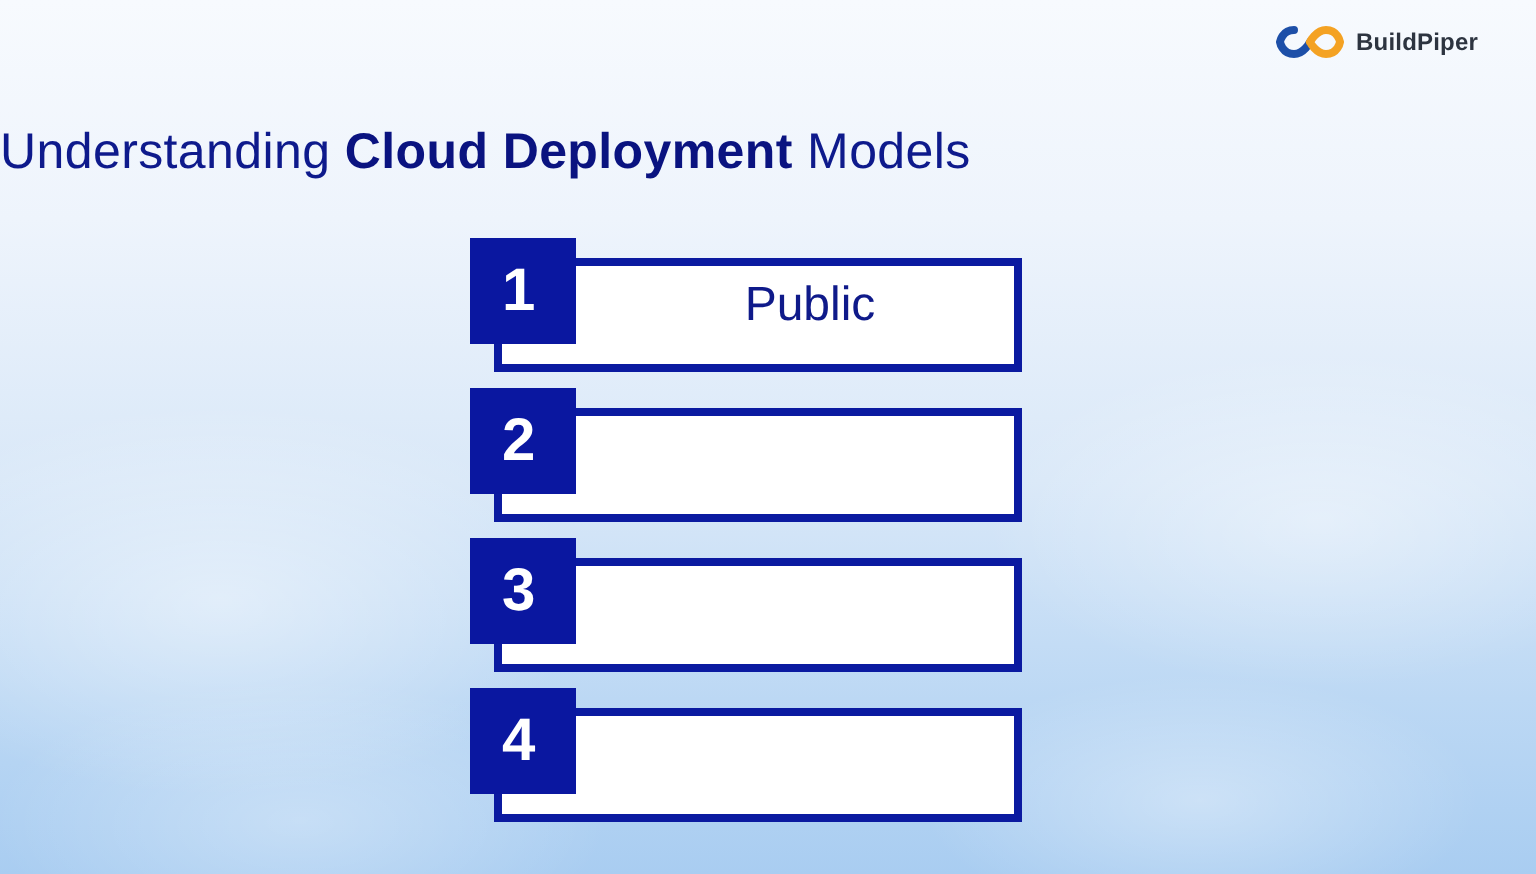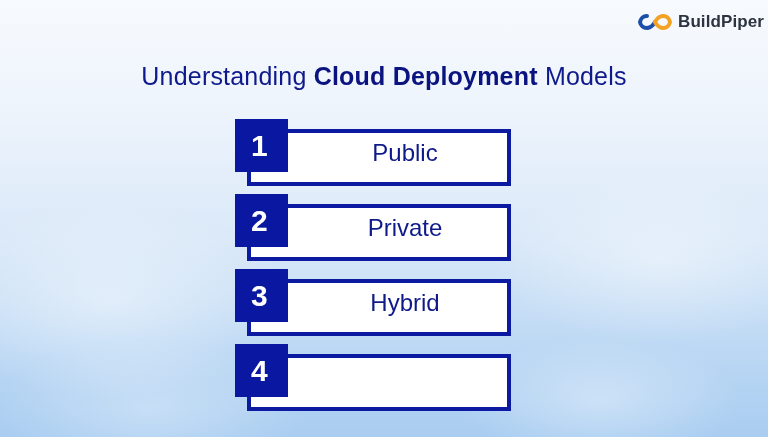--- a/index.html
+++ b/index.html
@@ -6,22 +6,22 @@
   body { width:768px; height:437px; overflow:hidden; position:relative;
     font-family: "Liberation Sans", sans-serif;
     background: linear-gradient(180deg, #f7fafe 0%, #eef4fc 25%, #d9e8f8 55%, #bcd8f4 80%, #a9cdf1 100%); }
   .haze { position:absolute; inset:0; pointer-events:none;
     background:
       radial-gradient(ellipse 260px 140px at 110px 300px, rgba(255,255,255,0.45), transparent 70%),
       radial-gradient(ellipse 240px 120px at 660px 260px, rgba(255,255,255,0.4), transparent 70%),
       radial-gradient(ellipse 200px 90px at 600px 400px, rgba(255,255,255,0.35), transparent 70%),
       radial-gradient(ellipse 220px 100px at 150px 410px, rgba(255,255,255,0.3), transparent 70%); }
   .logo { position:absolute; left:638px; top:12px; display:flex; align-items:center; gap:6px; }
-  .logo-text { font-weight:bold; font-size:17px; color:#2d3440; letter-spacing:0.1px; }
-  .title { position:absolute; left:0; right:0; top:62px; text-align:center;
+  .logo-text { font-weight:bold; font-size:12px; color:#2d3440; letter-spacing:0.1px; }
+  .title { position:absolute; left:0; right:0; top:62px; text-align:left;
     font-size:25px; color:#0e1a8c; letter-spacing:0.2px; }
   .title b { font-weight:bold; color:#0a1380; }
   .item { position:absolute; left:235px; width:276px; height:67px; }
   .box { position:absolute; left:12px; top:10px; right:0; bottom:0;
     background:#ffffff; border:4px solid #0b1aa0; box-sizing:border-box; }
   .num { position:absolute; left:0; top:0; width:53px; height:53px; background:#0a17a0;
     color:#ffffff; font-weight:bold; font-size:30px; line-height:53px; text-indent:16px; box-sizing:border-box; }
   .label { position:absolute; left:64px; right:0; top:20px; text-align:center;
     font-size:24px; color:#0f1a8a; }
 </style>
@@ -44,25 +44,23 @@
 
 <div class="item" style="top:119px;">
   <div class="box"></div>
   <div class="num">1</div>
   <div class="label">Public</div>
 </div>
 
 <div class="item" style="top:194px;">
   <div class="box"></div>
   <div class="num">2</div>
-  <div class="label">Private</div>
 </div>
 
 <div class="item" style="top:269px;">
   <div class="box"></div>
   <div class="num">3</div>
-  <div class="label">Hybrid</div>
 </div>
 
 <div class="item" style="top:344px;">
   <div class="box"></div>
   <div class="num">4</div>
 </div>
 
 </body></html>

